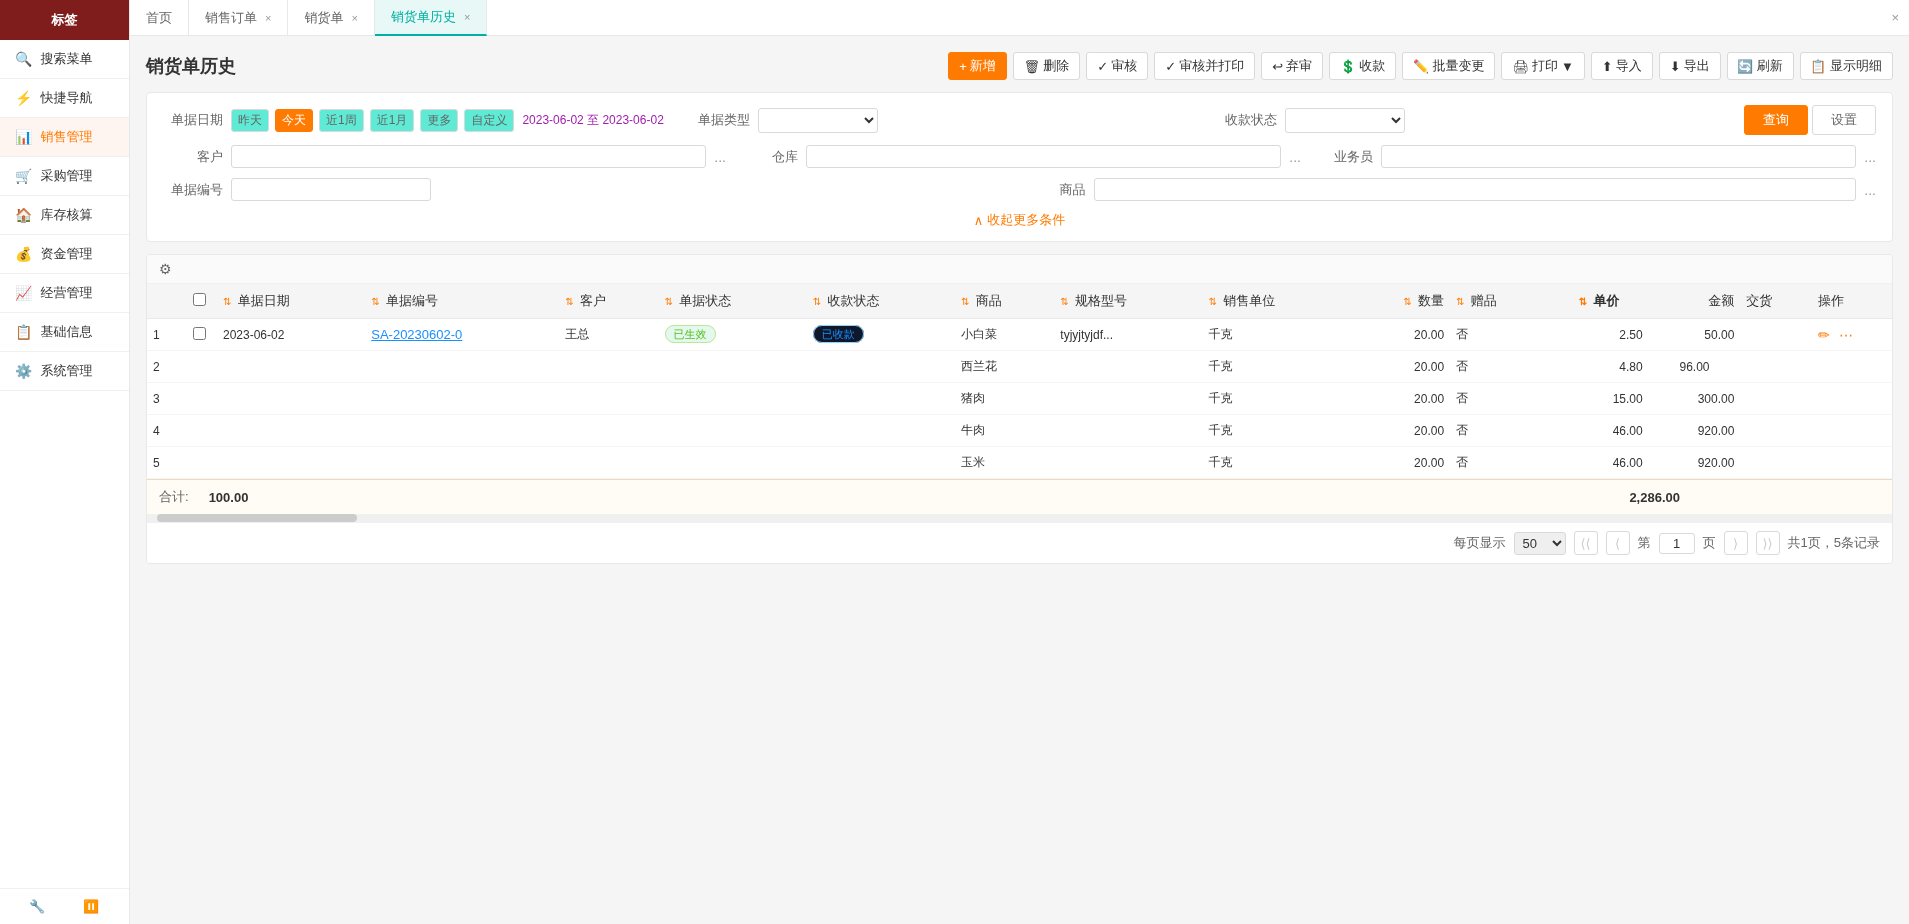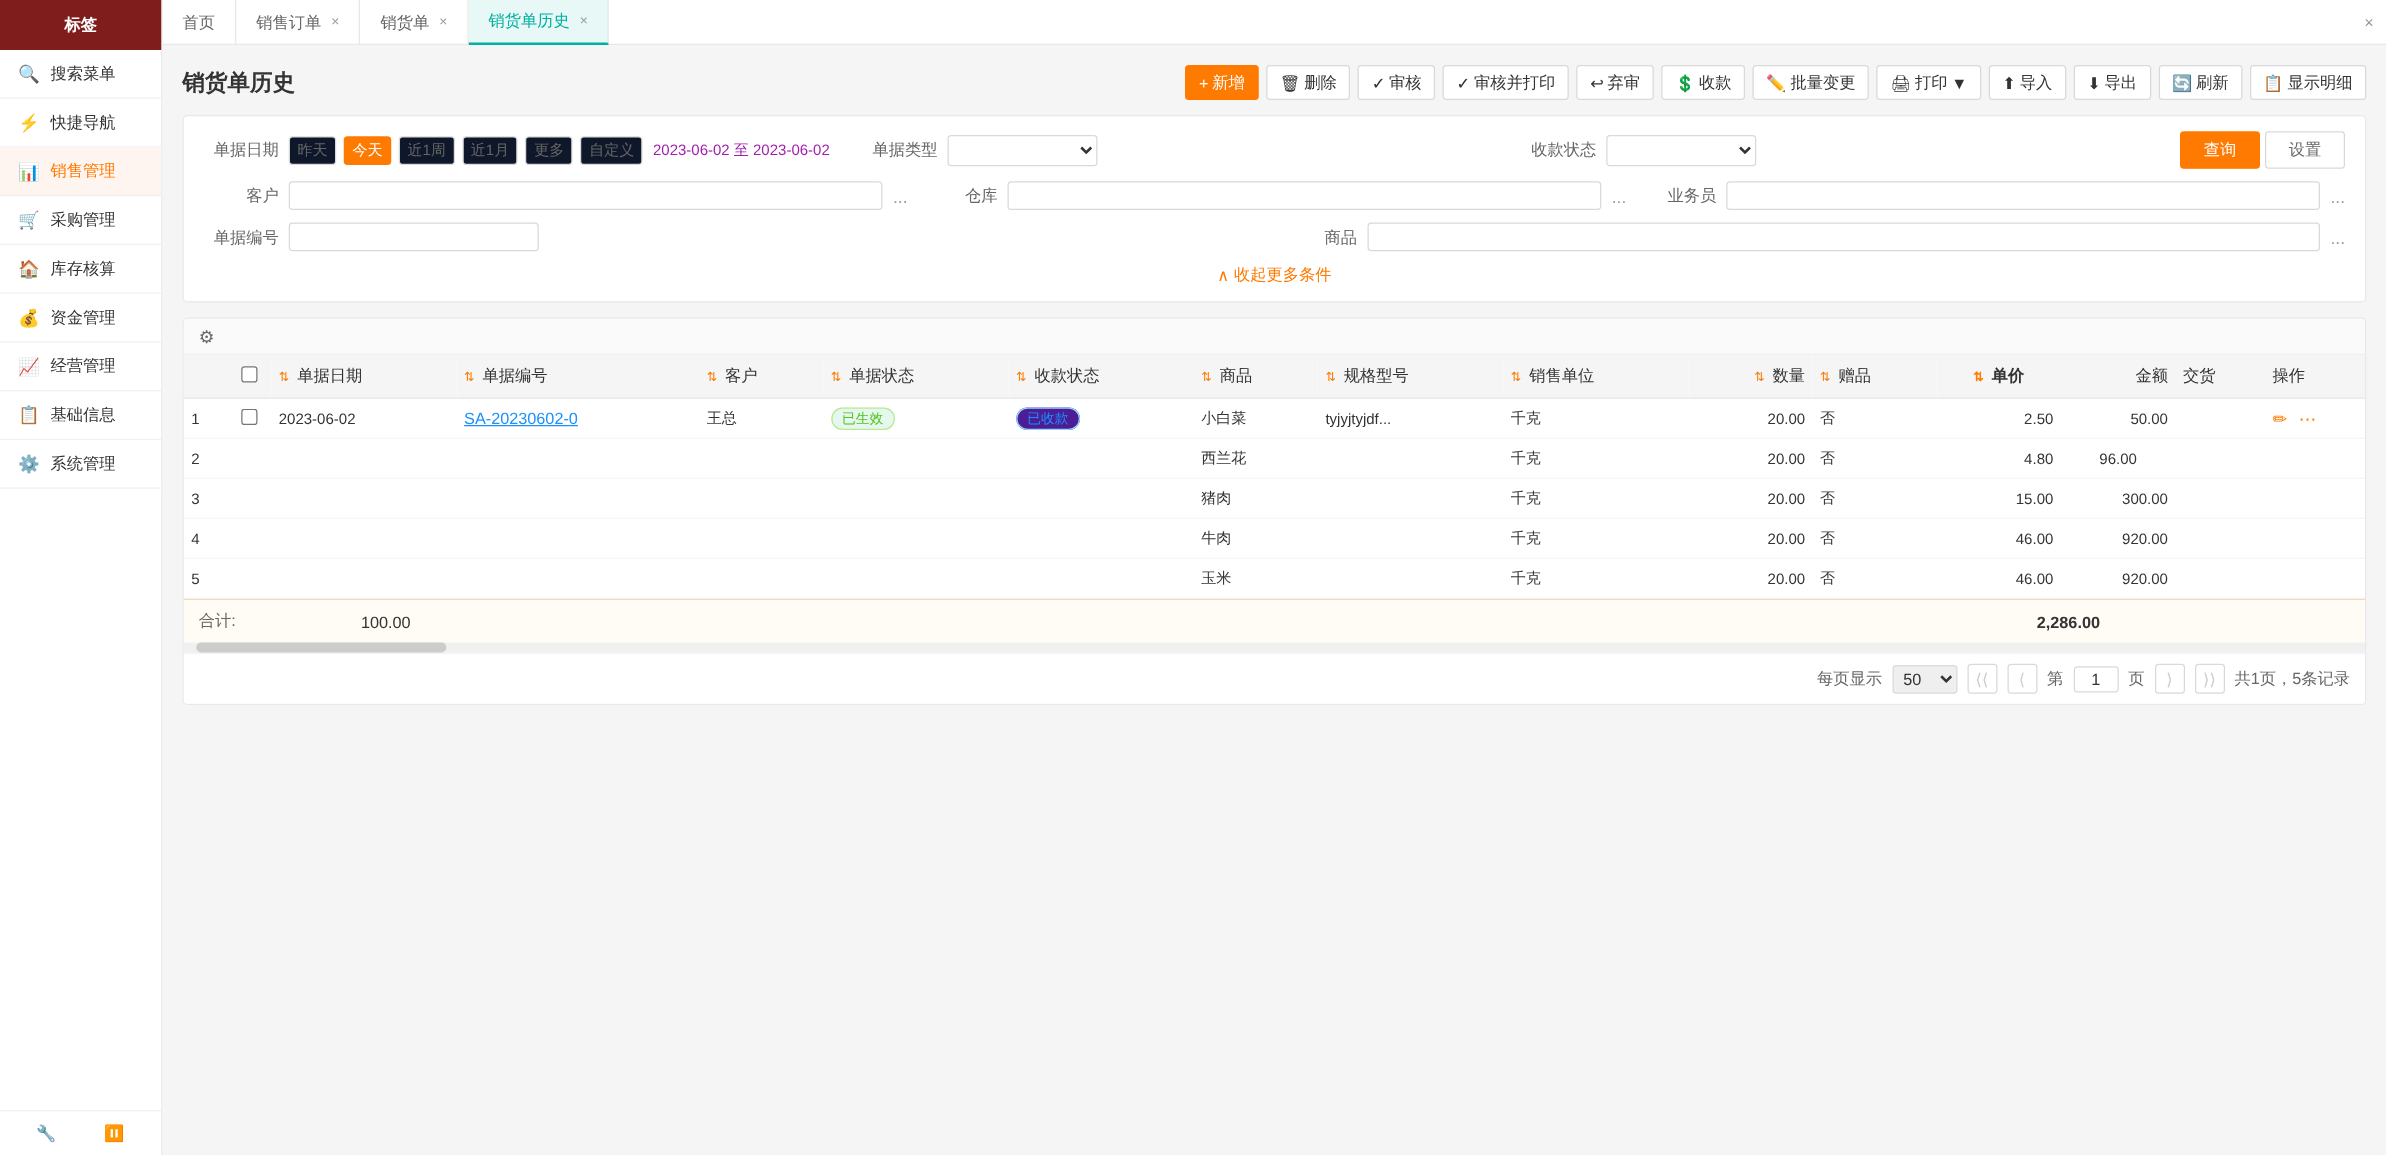--- a/index.html
+++ b/index.html
@@ -163,21 +163,21 @@
       align-items: center;
       gap: 6px;
     }
     .date-btn {
       padding: 2px 6px;
       border: 1px solid #d9d9d9;
       border-radius: 3px;
       cursor: pointer;
       color: #666;
       font-size: 12px;
-      background: #0f172a;
+      background: #5eead4;
     }
     .date-btn.active {
       background: #ff7a00;
       color: #fff;
       border-color: #ff7a00;
     }
     .date-range {
       color: #a21caf;
       font-size: 12px;
     }
@@ -253,38 +253,38 @@
       font-size: 12px;
       white-space: nowrap;
     }
     .badge {
       padding: 2px 8px;
       border-radius: 10px;
       font-size: 11px;
       white-space: nowrap;
     }
     .badge-green { background: #e6f7f0; color: #52c41a; border: 1px solid #b7eb8f; }
-    .badge-blue { background: #4c1d95; color: #1890ff; border: 1px solid #91d5ff; }
+    .badge-blue { background: #0f172a; color: #1890ff; border: 1px solid #91d5ff; }
     .action-btn {
       color: #ff7a00;
       cursor: pointer;
       margin-right: 6px;
       font-size: 14px;
     }
     
     
     .table-footer {
       background: #fffbf5;
       border-top: 1px solid #f0d9c0;
       padding: 8px 12px;
       display: flex;
       align-items: center;
     }
     .total-label { color: #666; margin-right: 20px; }
-    .total-qty { color: #333; font-weight: normal; min-width: 200px; text-align: center; }
+    .total-qty { color: #333; font-weight: bold; min-width: 200px; text-align: left; }
     .total-amount { color: #333; font-weight: bold; }
 
     
     .pagination-bar {
       display: flex;
       align-items: center;
       justify-content: flex-end;
       padding: 8px 12px;
       background: #fff;
       border-top: 1px solid #f0f0f0;

